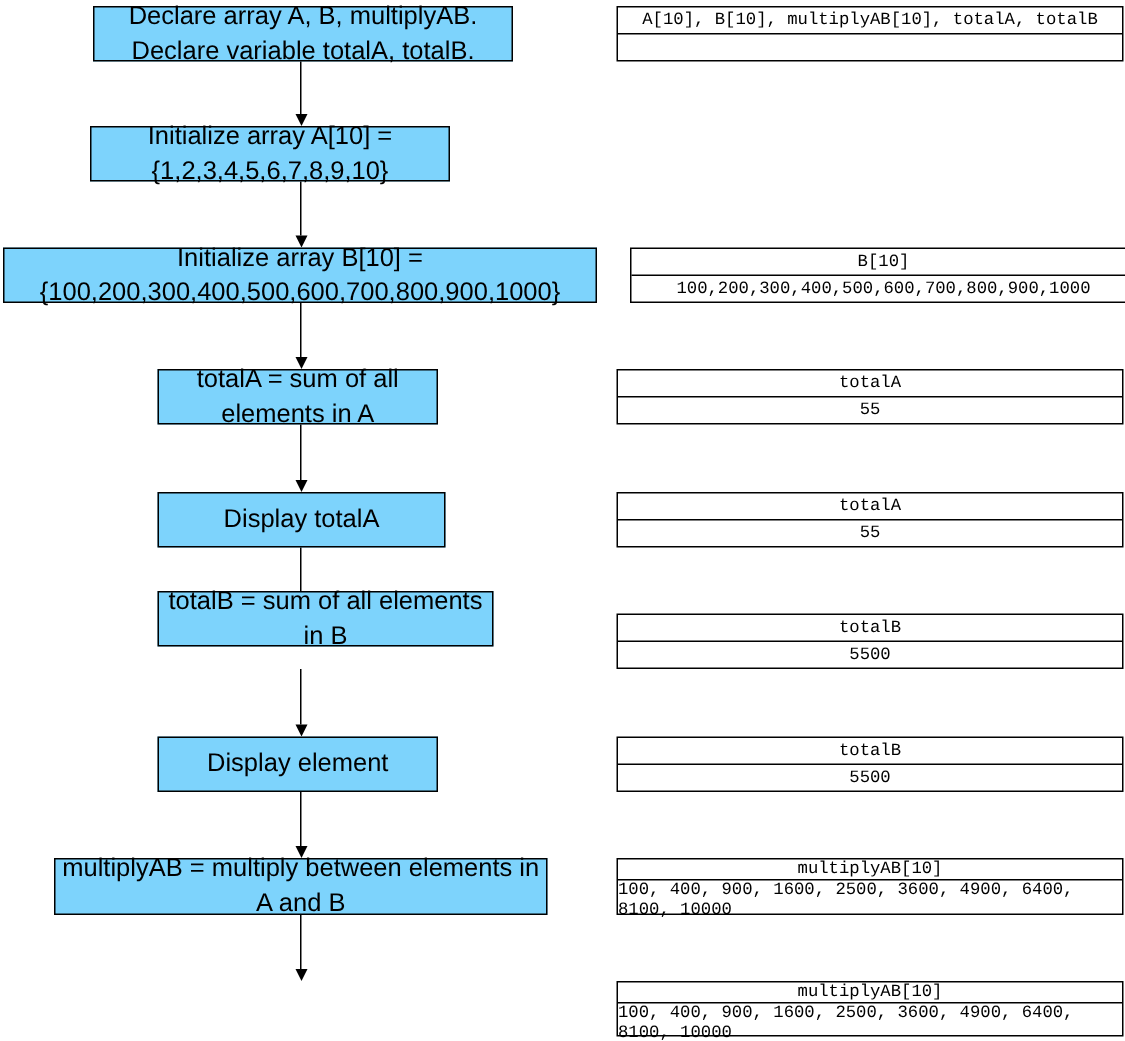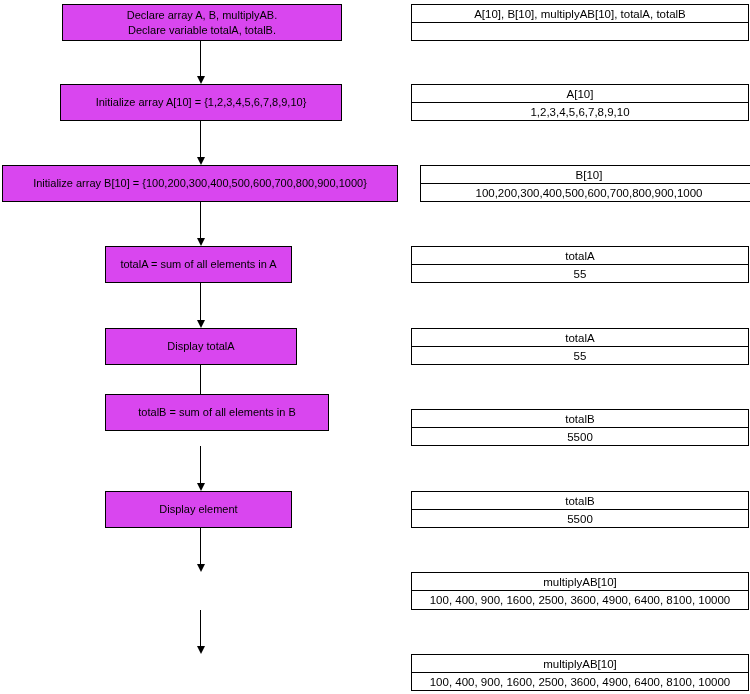--- a/index.html
+++ b/index.html
@@ -8,38 +8,39 @@
   .canvas {
     position: relative;
     width: 750px;
     height: 694px;
     background: #ffffff;
     overflow: hidden;
   }
   .fbox {
     position: absolute;
     border: 1px solid #000;
-    background: #d946ef;
+    background: #7dd3fc;
     display: flex;
     flex-direction: column;
     align-items: center;
     justify-content: center;
     text-align: center;
-    font-size: 11px;
+    font-size: 17px;
     line-height: 1.35;
     padding: 2px 4px;
   }
   .sbox {
     position: absolute;
     border: 1px solid #000;
     background: #fff;
     display: flex;
     flex-direction: column;
     font-size: 11.5px;
-    text-align: right;
+    text-align: left;
+    font-family: Liberation Mono, monospace;
   }
   .sbox .hdr {
     border-bottom: 1px solid #000;
     height: 18px;
     display: flex;
     align-items: center;
     justify-content: center;
   }
   .sbox .val {
     flex: 1;
@@ -69,21 +70,21 @@
 
   <div class="fbox" style="left:62px;top:4px;width:280px;height:37px">
     <div>Declare array A, B, multiplyAB.</div>
     <div>Declare variable totalA, totalB.</div>
   </div>
   <div class="arrow" style="left:196px;top:41px;height:43px">
     <div class="line"></div>
     <div class="head"></div>
   </div>
 
-  <div class="fbox" style="left:60px;top:84px;width:282px;height:37px">
+  <div class="fbox" style="left:60px;top:84px;width:240px;height:37px">
     <div>Initialize array A[10] = {1,2,3,4,5,6,7,8,9,10}</div>
   </div>
   <div class="arrow" style="left:196px;top:121px;height:44px">
     <div class="line"></div>
     <div class="head"></div>
   </div>
 
   <div class="fbox" style="left:2px;top:165px;width:396px;height:37px">
     <div>Initialize array B[10] = {100,200,300,400,500,600,700,800,900,1000}</div>
   </div>
@@ -117,35 +118,34 @@
   </div>
 
   <div class="fbox" style="left:105px;top:491px;width:187px;height:37px">
     <div>Display element</div>
   </div>
   <div class="arrow" style="left:196px;top:528px;height:44px">
     <div class="line"></div>
     <div class="head"></div>
   </div>
 
+  <div class="fbox" style="left:36px;top:572px;width:329px;height:38px">
+    <div>multiplyAB = multiply between elements in A and B</div>
+  </div>
   <div class="arrow" style="left:196px;top:610px;height:44px">
     <div class="line"></div>
     <div class="head"></div>
   </div>
 
 
   <div class="sbox" style="left:411px;top:4px;width:338px;height:37px">
     <div class="hdr">A[10], B[10], multiplyAB[10], totalA, totalB</div>
     <div class="val"></div>
   </div>
 
-  <div class="sbox" style="left:411px;top:84px;width:338px;height:37px">
-    <div class="hdr">A[10]</div>
-    <div class="val">1,2,3,4,5,6,7,8,9,10</div>
-  </div>
 
   <div class="sbox" style="left:420px;top:165px;width:338px;height:37px">
     <div class="hdr">B[10]</div>
     <div class="val">100,200,300,400,500,600,700,800,900,1000</div>
   </div>
 
   <div class="sbox" style="left:411px;top:246px;width:338px;height:37px">
     <div class="hdr">totalA</div>
     <div class="val">55</div>
   </div>

